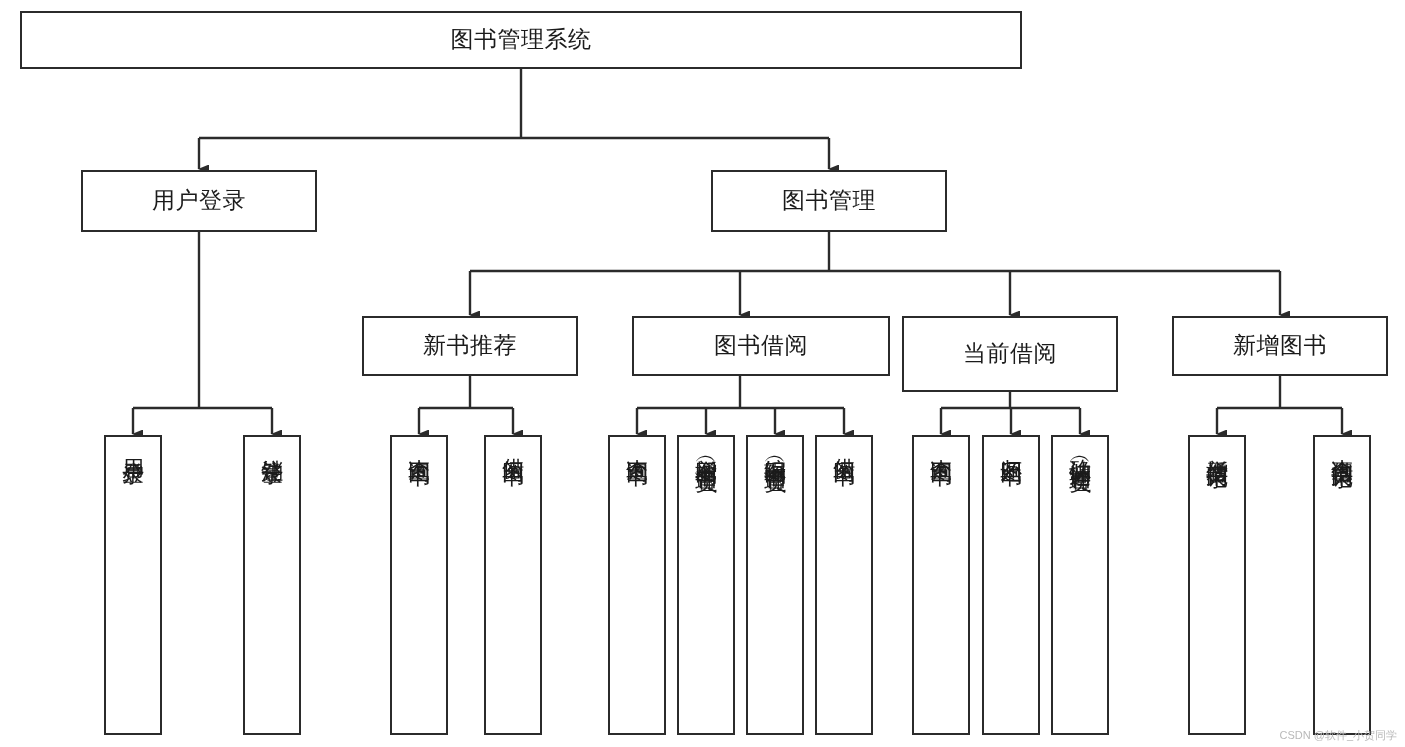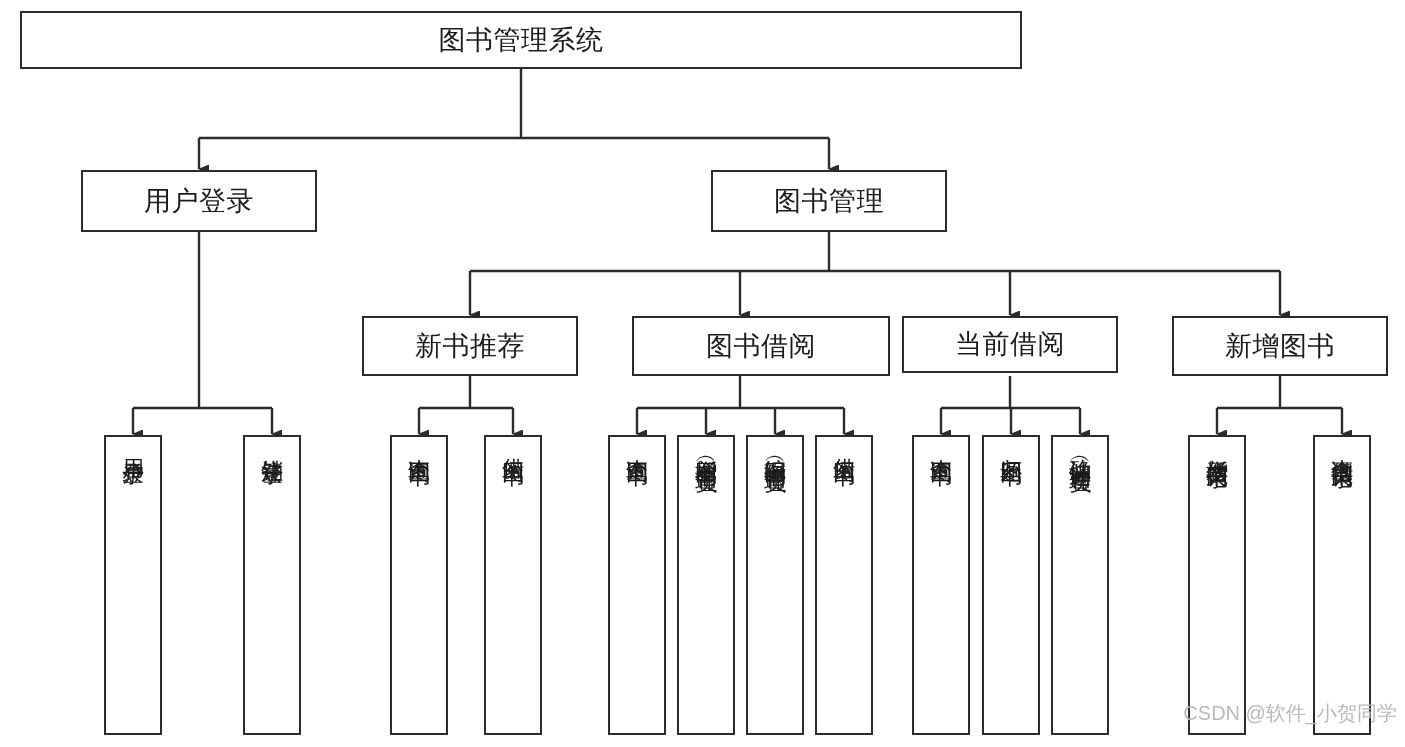--- a/index.html
+++ b/index.html
@@ -34,37 +34,37 @@
     justify-content: center;
     overflow: hidden;
   }
   .node-label {
     color: #1b1b1b;
     line-height: 1.12;
     letter-spacing: 0.5px;
     white-space: nowrap;
   }
   .node.horiz .node-label {
-    font-size: 27px;
+    font-size: 23px;
   }
   .node.vert {
     align-items: flex-start;
     padding-top: 4px;
   }
   .node.vert .node-label {
     writing-mode: vertical-rl;
     text-orientation: upright;
     font-size: 22px;
     letter-spacing: 2px;
   }
   #watermark {
     position: absolute;
     right: 8px;
-    bottom: 20px;
-    font-size: 20px;
+    bottom: 4px;
+    font-size: 11px;
     color: #b9b9b9;
     white-space: nowrap;
     pointer-events: none;
   }
 </style>
 </head>
 <body>
 
 <div id="canvas">
 
@@ -120,21 +120,21 @@
       </div>
       <div class="node horiz" style="left: 711px; top: 170px; width: 236px; height: 62px; border-color: rgb(43, 43, 43); background: rgb(255, 255, 255);">
         <span class="node-label" style="color: rgb(27, 27, 27);">图书管理</span>
       </div>
       <div class="node horiz" style="left: 362px; top: 316px; width: 216px; height: 60px; border-color: rgb(43, 43, 43); background: rgb(255, 255, 255);">
         <span class="node-label" style="color: rgb(27, 27, 27); text-align: center;">新书推荐</span>
       </div>
       <div class="node horiz" style="left: 632px; top: 316px; width: 258px; height: 60px; border-color: rgb(43, 43, 43); background: rgb(255, 255, 255);">
         <span class="node-label" style="color: rgb(27, 27, 27);">图书借阅</span>
       </div>
-      <div class="node horiz" style="left: 902px; top: 316px; width: 216px; height: 57px; border-color: rgb(43, 43, 43); background: rgb(255, 255, 255);">
+      <div class="node horiz" style="left: 902px; top: 316px; width: 216px; height: 76px; border-color: rgb(43, 43, 43); background: rgb(255, 255, 255);">
         <span class="node-label" style="color: rgb(27, 27, 27);">当前借阅</span>
       </div>
       <div class="node horiz" style="left: 1172px; top: 316px; width: 216px; height: 60px; border-color: rgb(43, 43, 43); background: rgb(255, 255, 255);">
         <span class="node-label" style="color: rgb(27, 27, 27);">新增图书</span>
       </div>
       <div class="node vert" style="left: 104px; top: 435px; width: 58px; height: 300px; border-color: rgb(43, 43, 43); background: rgb(255, 255, 255);">
         <span class="node-label" style="color: rgb(27, 27, 27);">用户登录</span>
       </div>
       <div class="node vert" style="left: 243px; top: 435px; width: 58px; height: 300px; border-color: rgb(43, 43, 43); background: rgb(255, 255, 255);">
         <span class="node-label" style="color: rgb(27, 27, 27);">注销登录</span>

